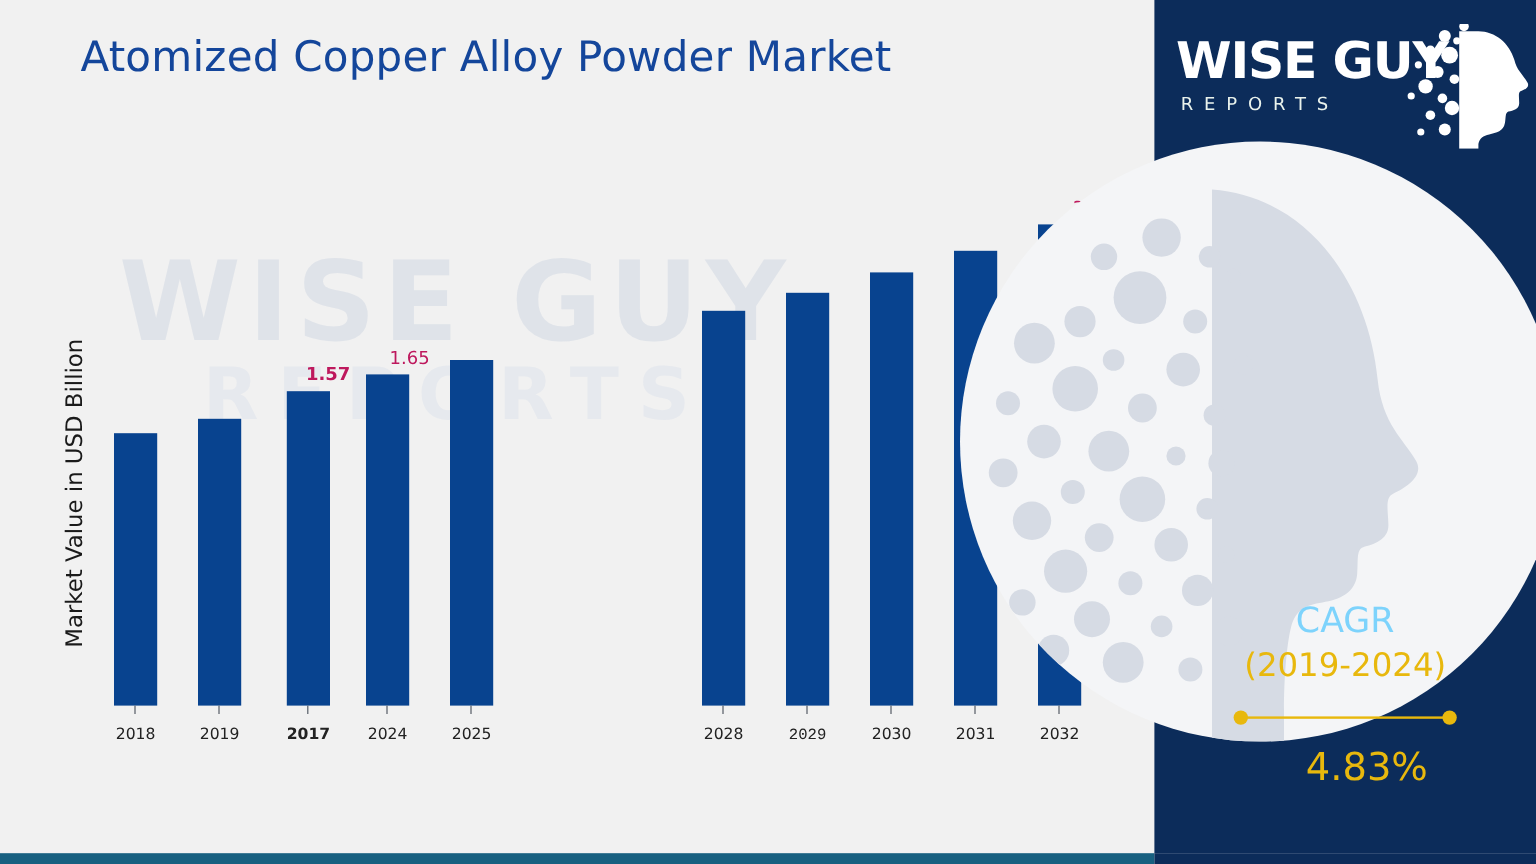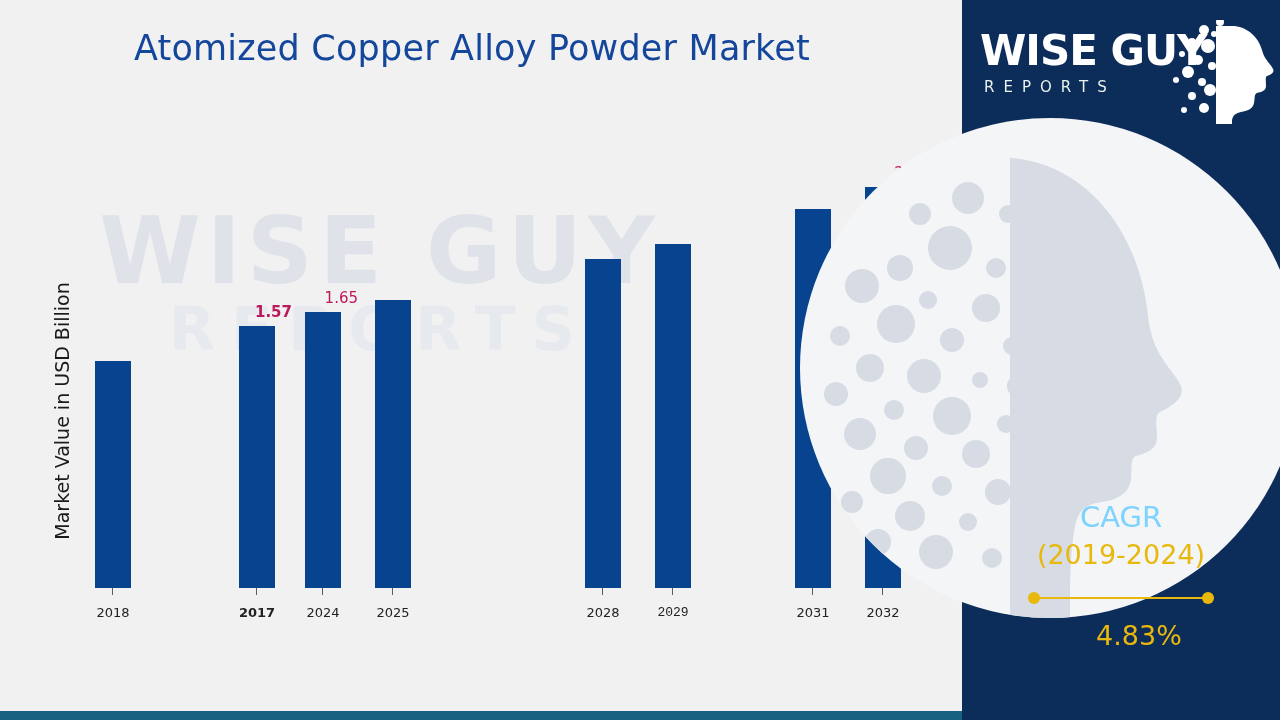--- a/index.html
+++ b/index.html
@@ -34,21 +34,21 @@
     position: absolute;
     left: 962px; top: 711px;
     width: 318px; height: 9px;
     background: #0c2c5a;
   }
 
   #chart-title {
     position: absolute;
     left: 0; top: 28px;
     width: 810px;
-    text-align: right;
+    text-align: center;
     font-size: 35px;
     color: #14469b;
     letter-spacing: 0.2px;
     white-space: nowrap;
   }
 
   
   #watermark {
     position: absolute;
     left: 70px; top: 205px;
@@ -216,21 +216,21 @@
     position: absolute;
     top: 0;
     width: 12px; height: 12px;
     border-radius: 50%;
     background: #e8b80d;
   }
   #cagr-divider .dot.left { left: 0; }
   #cagr-divider .dot.right { right: 0; }
   #cagr-value {
     margin-top: 16px;
-    font-size: 27px;
+    font-size: 32px;
     color: #e8b80d;
     margin-left: 36px;
   }
 </style>
 </head>
 <body>
 
 <div id="root">
 
   <div id="chart-panel">
@@ -243,20 +243,25 @@
     </div>
 
     <div id="y-axis-title">Market Value in USD Billion</div>
 
     <div id="plot">
         <div class="bar-slot" style="left: 0px;">
           <div class="bar" style="height: 227px; background: rgb(8, 67, 143);"></div>
           <span class="tick"></span>
           <div class="x-tick-label">2018</div>
         </div>
+        <div class="bar-slot" style="left: 70px;">
+          <div class="bar" style="height: 239px; background: rgb(8, 67, 143);"></div>
+          <span class="tick"></span>
+          <div class="x-tick-label">2019</div>
+        </div>
         <div class="bar-slot" style="left: 144px; font-weight: bold;">
           <div class="bar" style="height: 262px; background: rgb(8, 67, 143);"></div>
           <div class="bar-label" style="bottom: 267px;">1.57</div>
           <span class="tick"></span>
           <div class="x-tick-label">2017</div>
         </div>
         <div class="bar-slot" style="left: 210px;">
           <div class="bar" style="height: 276px; background: rgb(8, 67, 143);"></div>
           <div class="bar-label" style="bottom: 281px;">1.65</div>
           <span class="tick"></span>
@@ -269,20 +274,25 @@
         </div>
         <div class="bar-slot" style="left: 490px; text-decoration: underline;">
           <div class="bar" style="height: 329px; background: rgb(8, 67, 143);"></div>
           <span class="tick"></span>
           <div class="x-tick-label">2028</div>
         </div>
         <div class="bar-slot" style="left: 560px; font-family: Liberation Mono, monospace;">
           <div class="bar" style="height: 344px; background: rgb(8, 67, 143);"></div>
           <span class="tick"></span>
           <div class="x-tick-label">2029</div>
+        </div>
+        <div class="bar-slot" style="left: 630px;">
+          <div class="bar" style="height: 361px; background: rgb(8, 67, 143);"></div>
+          <span class="tick"></span>
+          <div class="x-tick-label">2030</div>
         </div>
         <div class="bar-slot" style="left: 700px;">
           <div class="bar" style="height: 379px; background: rgb(8, 67, 143);"></div>
           <span class="tick"></span>
           <div class="x-tick-label">2031</div>
         </div>
         <div class="bar-slot" style="left: 770px;">
           <div class="bar" style="height: 401px; background: rgb(8, 67, 143);"></div>
           <div class="bar-label" style="bottom: 406px;">2.4</div>
           <span class="tick"></span>

